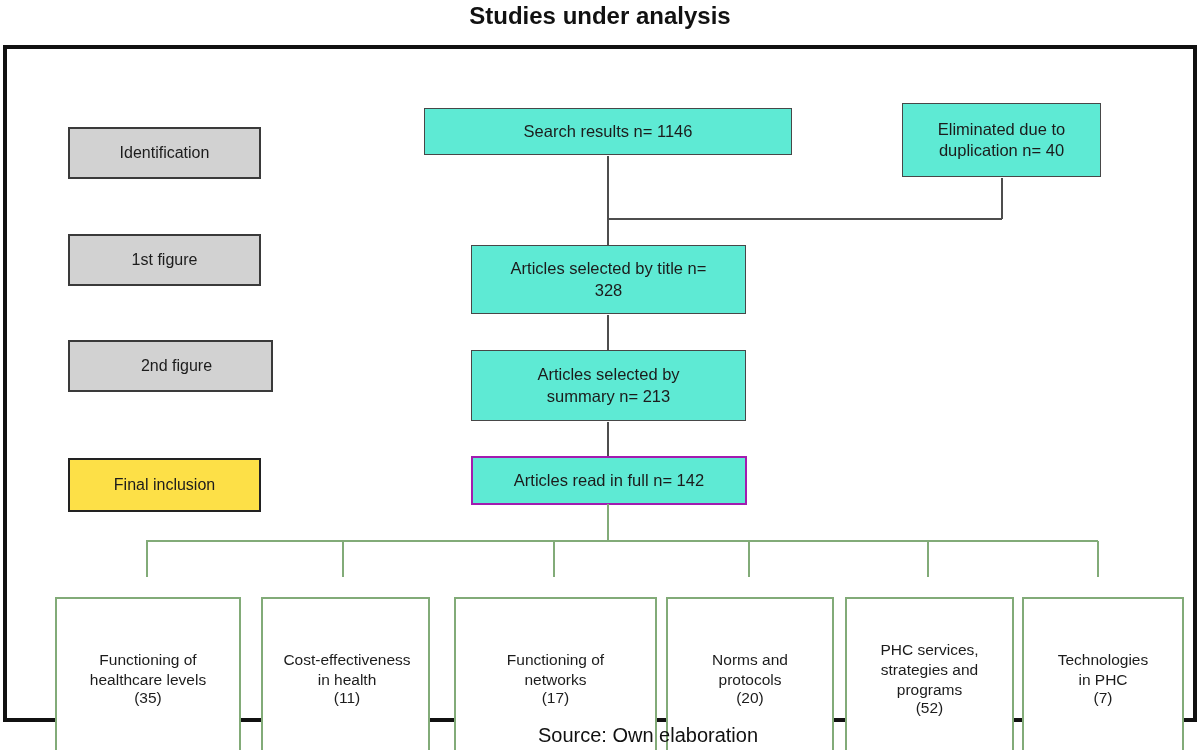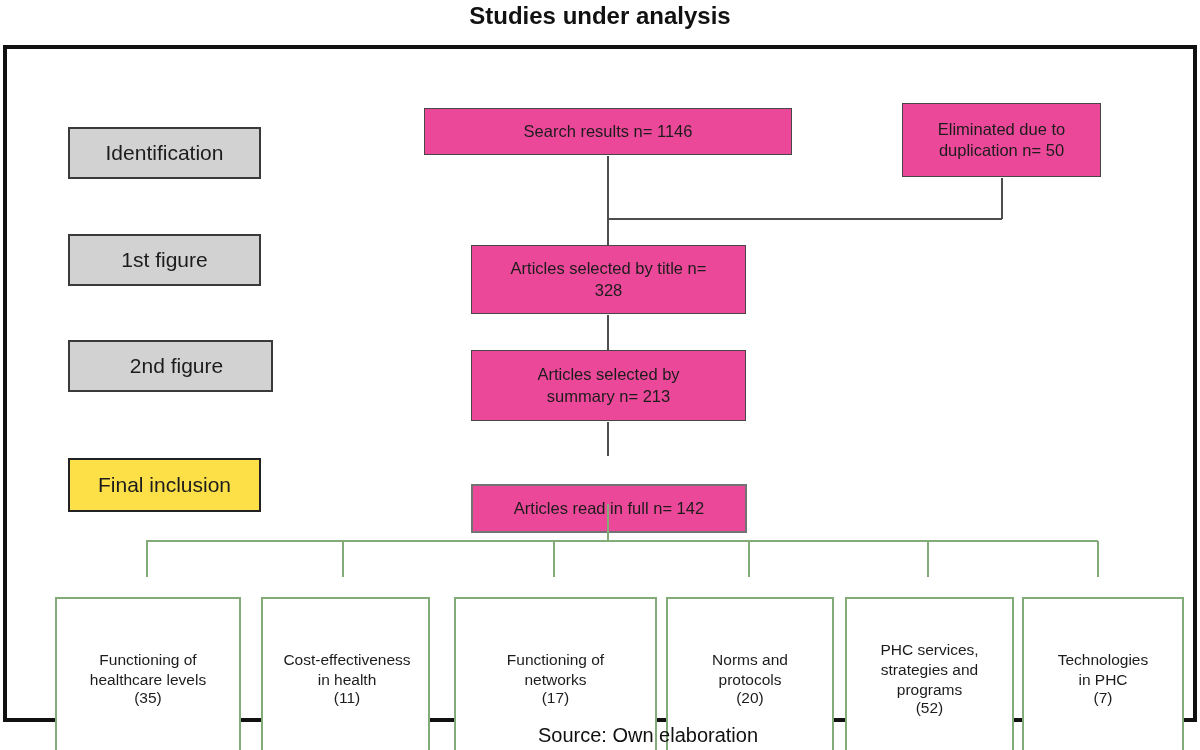--- a/index.html
+++ b/index.html
@@ -37,40 +37,40 @@
   }
   .stage {
     position: absolute;
     left: 68px;
     width: 189px;
     height: 48px;
     border: 2px solid #3a3a3a;
     display: flex;
     align-items: center;
     justify-content: center;
-    font-size: 21px;
+    font-size: 16px;
     color: #1c1c1c;
   }
   .stage.gray  { background: #d2d2d2; }
   .stage.green { background: #fde047; border-color: #222222; }
 
   .fbox {
     position: absolute;
-    background: #ec4899;
+    background: #5eead4;
     border: 1.5px solid #474747;
     display: flex;
     align-items: center;
     justify-content: center;
     text-align: center;
     font-size: 16.5px;
     color: #1c1c1c;
     white-space: pre-line;
     line-height: 1.3;
   }
-  .fbox.green-border { border: 2px solid #737373; margin-top: 28px; }
+  .fbox.green-border { border: 2px solid #a21caf; }
 
   .line {
     position: absolute;
     background: #4d4d4d;
   }
   .line.green { background: #82ab78; }
 
   .cat {
     position: absolute;
     top: 597px;
@@ -114,21 +114,21 @@
 
   <div class="frame"></div>
 
   <div class="stage gray" style="top:127px;">Identification</div>
   <div class="stage gray" style="top:234px;">1st figure</div>
   <div class="stage gray" style="top:340px;padding-left:12px;">2nd figure</div>
   <div class="stage green" style="top:458px;height:50px;">Final inclusion</div>
 
   <div class="fbox" style="left:424px;top:108px;width:366px;height:45px;">Search results n= 1146</div>
   <div class="fbox" style="left:902px;top:103px;width:197px;height:72px;">Eliminated due to
-duplication n= 50</div>
+duplication n= 40</div>
   <div class="fbox" style="left:471px;top:245px;width:273px;height:67px;">Articles selected by title n=
 328</div>
   <div class="fbox" style="left:471px;top:350px;width:273px;height:69px;">Articles selected by
 summary n= 213</div>
   <div class="fbox green-border" style="left:471px;top:456px;width:272px;height:45px;">Articles read in full n= 142</div>
 
   <div class="line" style="left:607px;top:156px;width:1.5px;height:89px;"></div>
   <div class="line" style="left:1001px;top:178px;width:1.5px;height:41px;"></div>
   <div class="line" style="left:607px;top:218px;width:395px;height:1.5px;"></div>
   <div class="line" style="left:607px;top:315px;width:1.5px;height:35px;"></div>

